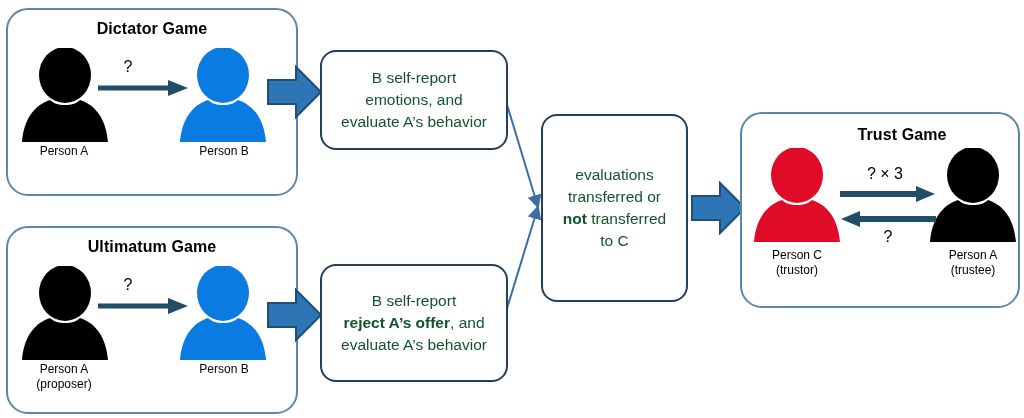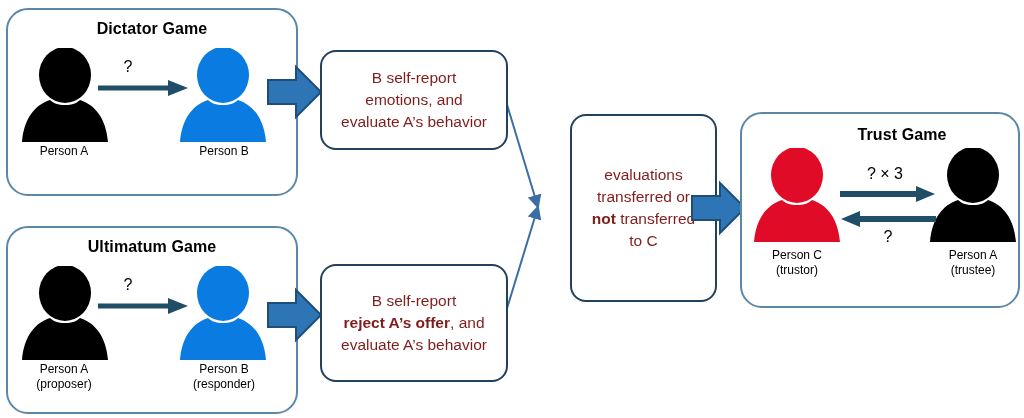--- a/index.html
+++ b/index.html
@@ -46,21 +46,21 @@
     box-sizing: border-box;
     background: #ffffff;
     border: 2.5px solid #23415c;
     border-radius: 16px;
     display: flex;
     align-items: center;
     justify-content: center;
     text-align: center;
     font-size: 15.5px;
     line-height: 1.42;
-    color: #7f1d1d;
+    color: #14532d;
     padding: 4px 8px;
   }
   .text-box .inner { width: 100%; }
   .text-box b { font-weight: bold; }
 
   
   .person { position: absolute; }
   .person svg { display: block; }
 
   .person-label {
@@ -155,21 +155,20 @@
   </div>
 
   <div class="person" style="left:178px; top:266px;">
     <svg width="90" height="96" viewBox="0 0 90 96">
       <ellipse cx="45" cy="27" rx="26" ry="28" fill="#0a7be0"></ellipse>
       <path d="M45 57c-7 0-12-2-15-5C15 57 4 70 2 94h86C86 70 75 57 60 52c-3 3-8 5-15 5z" fill="#0a7be0"></path>
     </svg>
   </div>
   <div class="person-label" style="left:164px; top:362px; width:120px;">
     <div>Person B</div>
-    <div>(responder)</div>
   </div>
 
   <div class="qmark" style="left:108px; top:276px; width:40px;">?</div>
   <svg class="thin-arrow" style="left:96px; top:296px;" width="96" height="20">
     <line x1="2" y1="10" x2="74" y2="10" stroke="#1f4e66" stroke-width="5"></line>
     <path d="M72,2 L92,10 L72,18 z" fill="#1f4e66"></path>
   </svg>
 
   <svg class="block-arrow" style="left:266px; top:287px;" width="58" height="56">
     <path d="M2,16 L30,16 L30,3 L55,28 L30,53 L30,40 L2,40 z" fill="#2e75b6" stroke="#1f4e79" stroke-width="2"></path>
@@ -184,21 +183,21 @@
   </div>
 
   <div class="text-box" style="left:320px; top:264px; width:188px; height:118px;">
     <div class="inner">
       <div>B self-report</div>
       <div><b>reject A’s offer</b><span>, and</span></div>
       <div>evaluate A’s behavior</div>
     </div>
   </div>
 
-  <div class="text-box" style="left:541px; top:114px; width:147px; height:188px;margin-left:29px;">
+  <div class="text-box" style="left:541px; top:114px; width:147px; height:188px;">
     <div class="inner">
       <div>evaluations</div>
       <div>transferred or</div>
       <div><b>not</b><span> transferred</span></div>
       <div>to C</div>
     </div>
   </div>
 
   <svg class="block-arrow" style="left:690px; top:180px;" width="58" height="56">
     <path d="M2,16 L30,16 L30,3 L55,28 L30,53 L30,40 L2,40 z" fill="#2e75b6" stroke="#1f4e79" stroke-width="2"></path>

